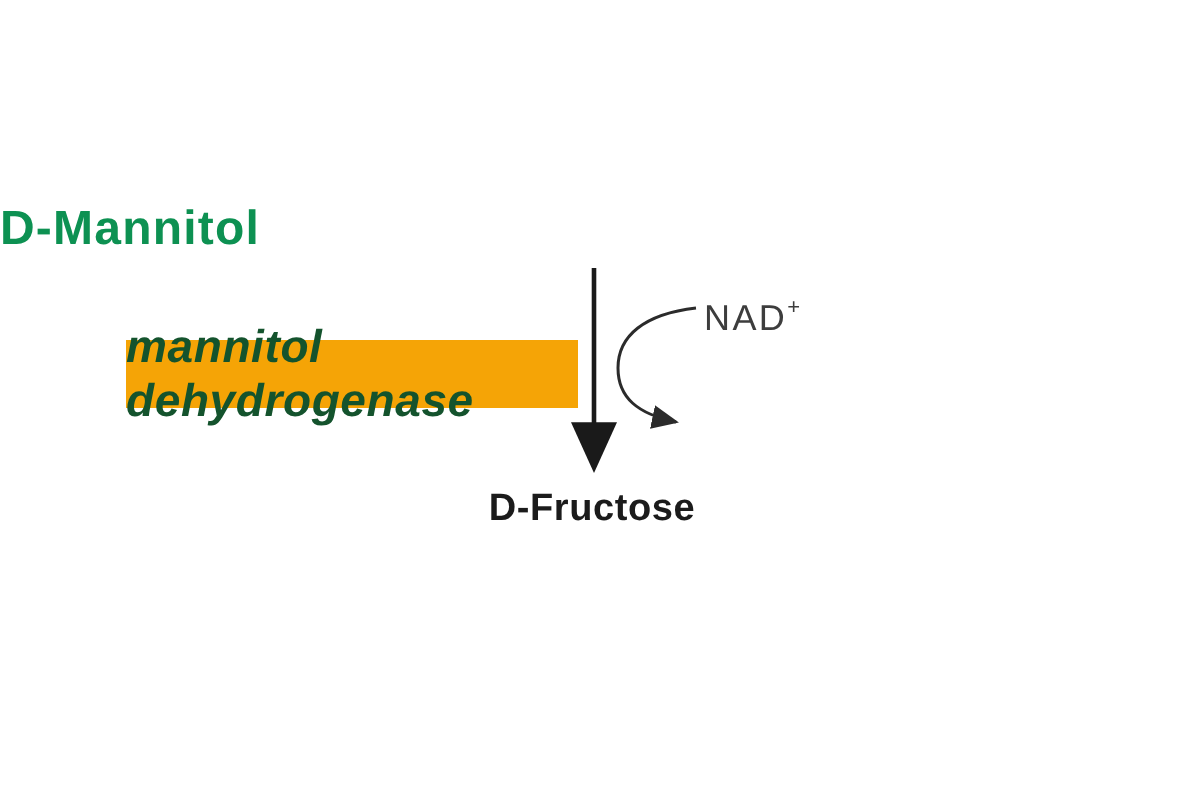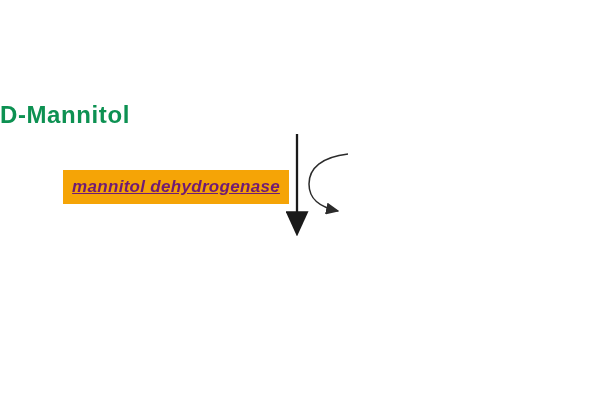--- a/index.html
+++ b/index.html
@@ -38,24 +38,23 @@
     width: 226px;
     height: 34px;
     background: #f5a406;
     display: flex;
     align-items: center;
     justify-content: center;
   }
   .enzyme-label {
     font-style: italic;
     font-weight: 700;
-    font-size: 17px;
+    font-size: 23px;
     letter-spacing: 0.3px;
-    color: #701a75;
-    text-decoration: underline;
+    color: #14532d;
   }
   .cofactor-in {
     position: absolute;
     left: 352px;
     top: 149px;
     font-size: 18px;
     font-weight: 400;
     letter-spacing: 1.2px;
     color: #3d3d3d;
   }
@@ -117,16 +116,20 @@
       </marker>
     </defs>
     <path d="M297,134 L297,233" stroke="#1a1a1a" stroke-width="2.3" fill="none" marker-end="url(#head-main)"></path>
     <path d="M348,154 C322,157 309,168 309,184 C309,199 319,207 338,211" stroke="#2b2b2b" stroke-width="1.5" fill="none" marker-end="url(#head-cofactor)"></path>
   </svg>
 
   <div class="enzyme-box">
     <span class="enzyme-label">mannitol dehydrogenase</span>
   </div>
 
+  <div class="cofactor-in">
+    <span>NAD</span><sup>+</sup>
+  </div>
 
 
+  <div class="product">D-Fructose</div>
 
 </div>
 
 </body></html>

